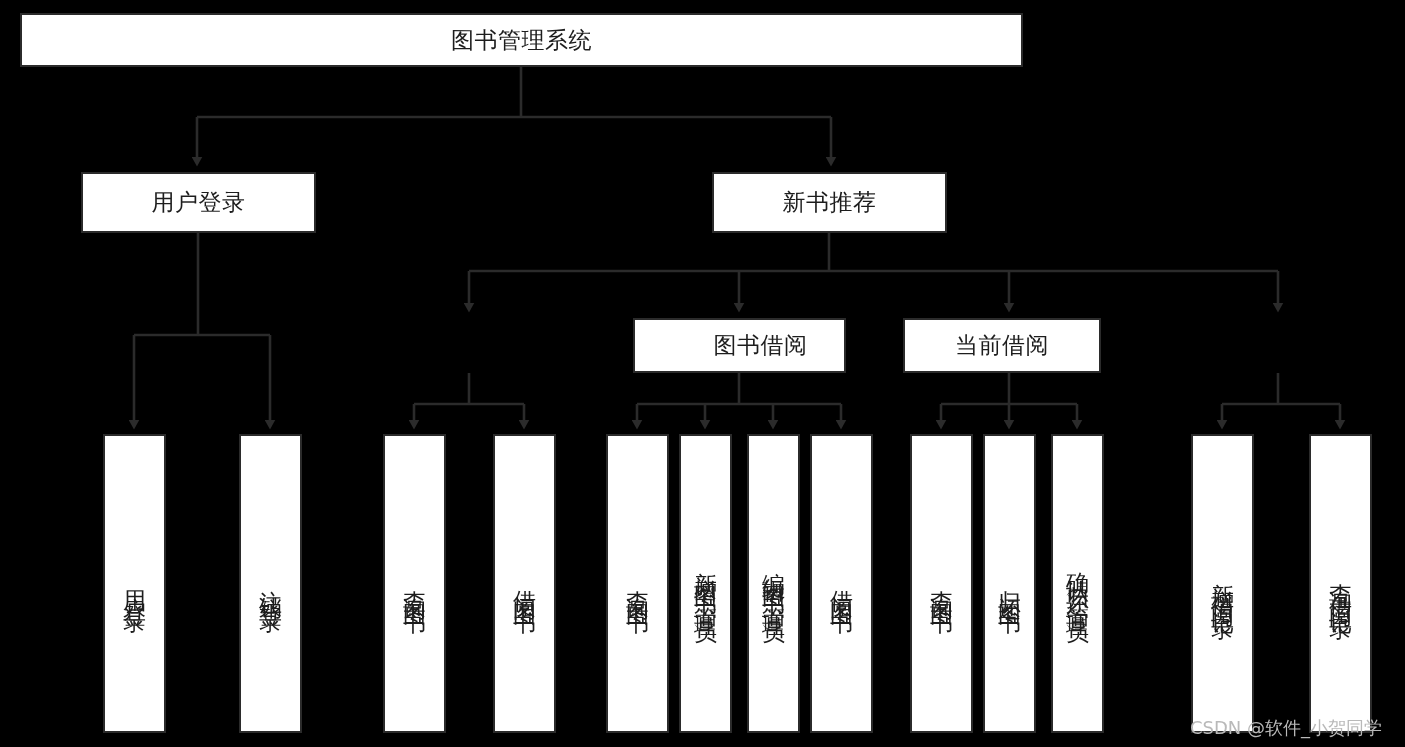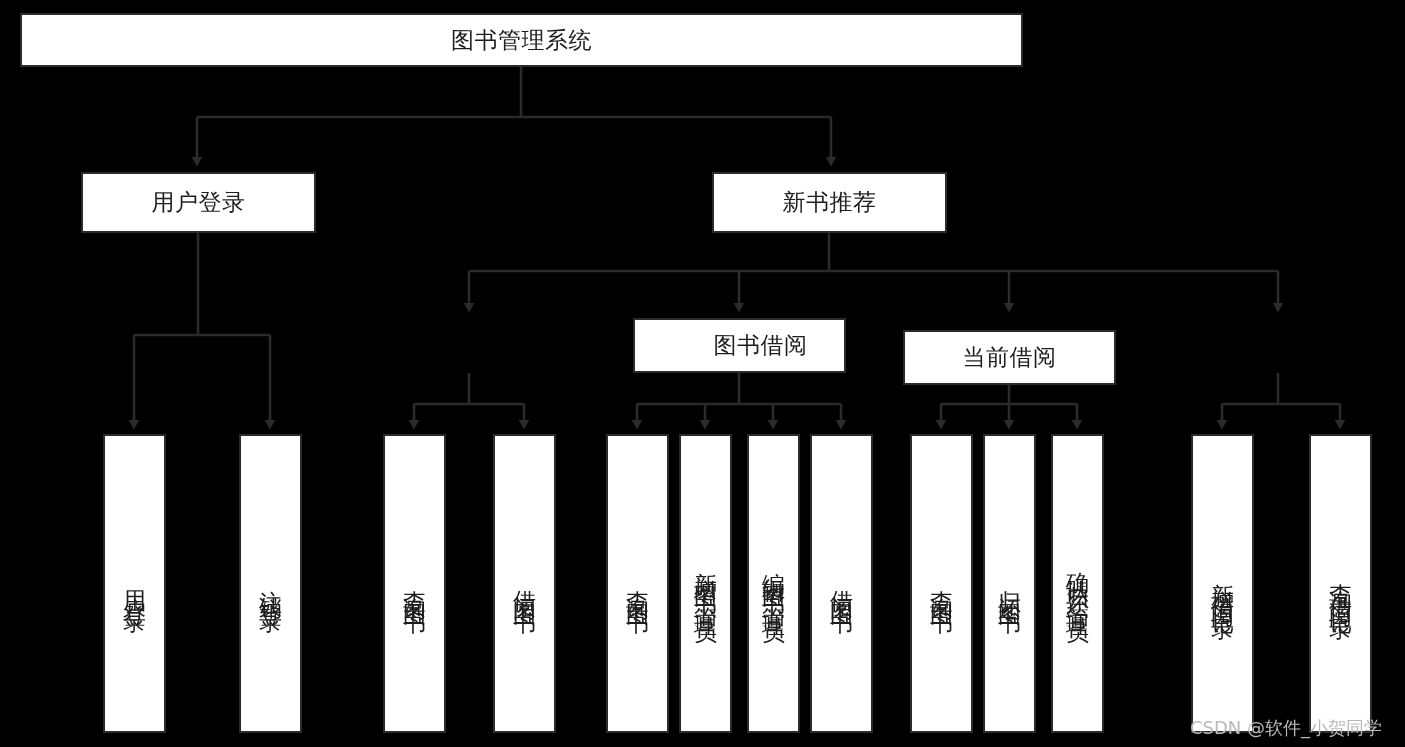--- a/index.html
+++ b/index.html
@@ -132,21 +132,21 @@
   <div class="node horiz" style="left:81px; top:172px; width:235px; height:61px;">
     <span class="node-label">用户登录</span>
   </div>
   <div class="node horiz" style="left:712px; top:172px; width:235px; height:61px;">
     <span class="node-label">新书推荐</span>
   </div>
 
   <div class="node horiz" style="left:633px; top:318px; width:213px; height:55px;padding-left:42px;">
     <span class="node-label">图书借阅</span>
   </div>
-  <div class="node horiz" style="left:903px; top:330px; width:213px; height:55px;">
+  <div class="node horiz" style="left:903px; top:318px; width:198px; height:55px;">
     <span class="node-label">当前借阅</span>
   </div>
 
   <div class="node vert" style="left:103px; top:434px; width:63px; height:299px;">
     <span class="node-label">用户登录</span>
   </div>
   <div class="node vert" style="left:239px; top:434px; width:63px; height:299px;">
     <span class="node-label">注销登录</span>
   </div>
 

